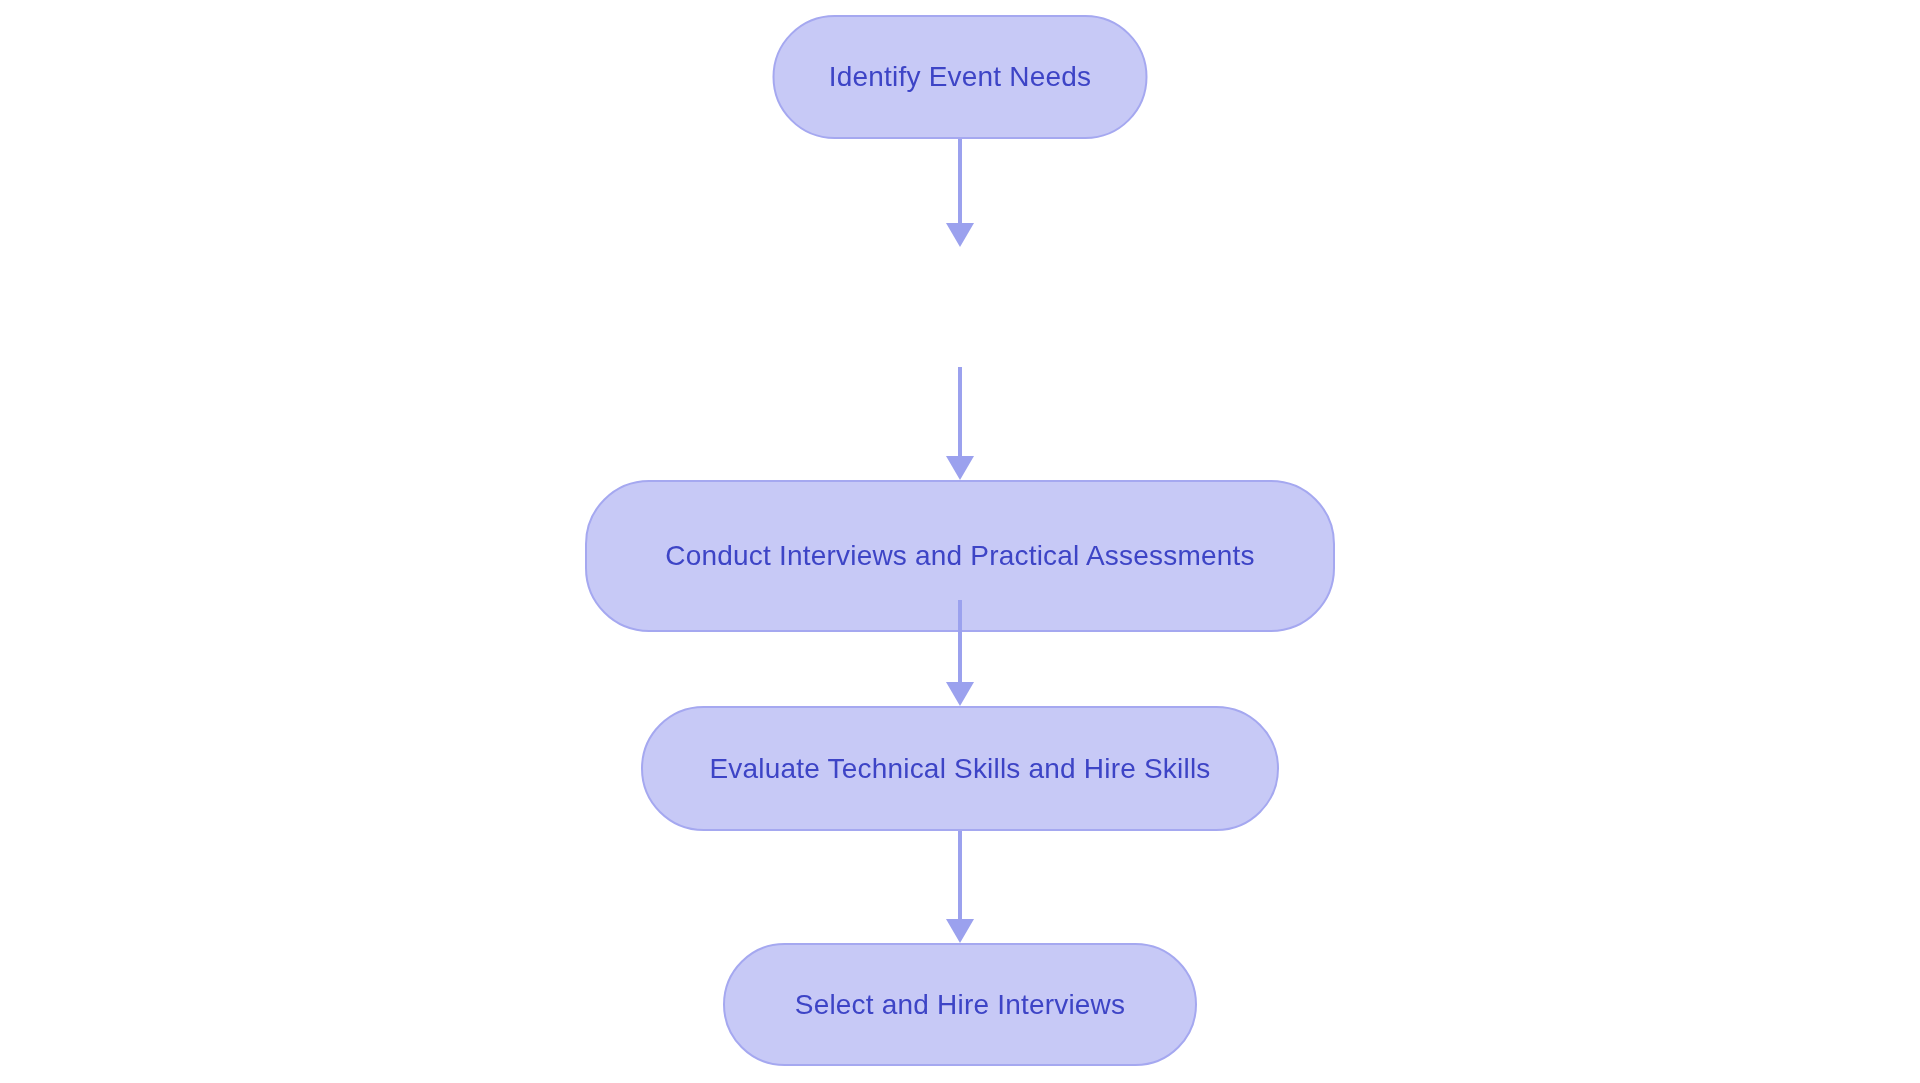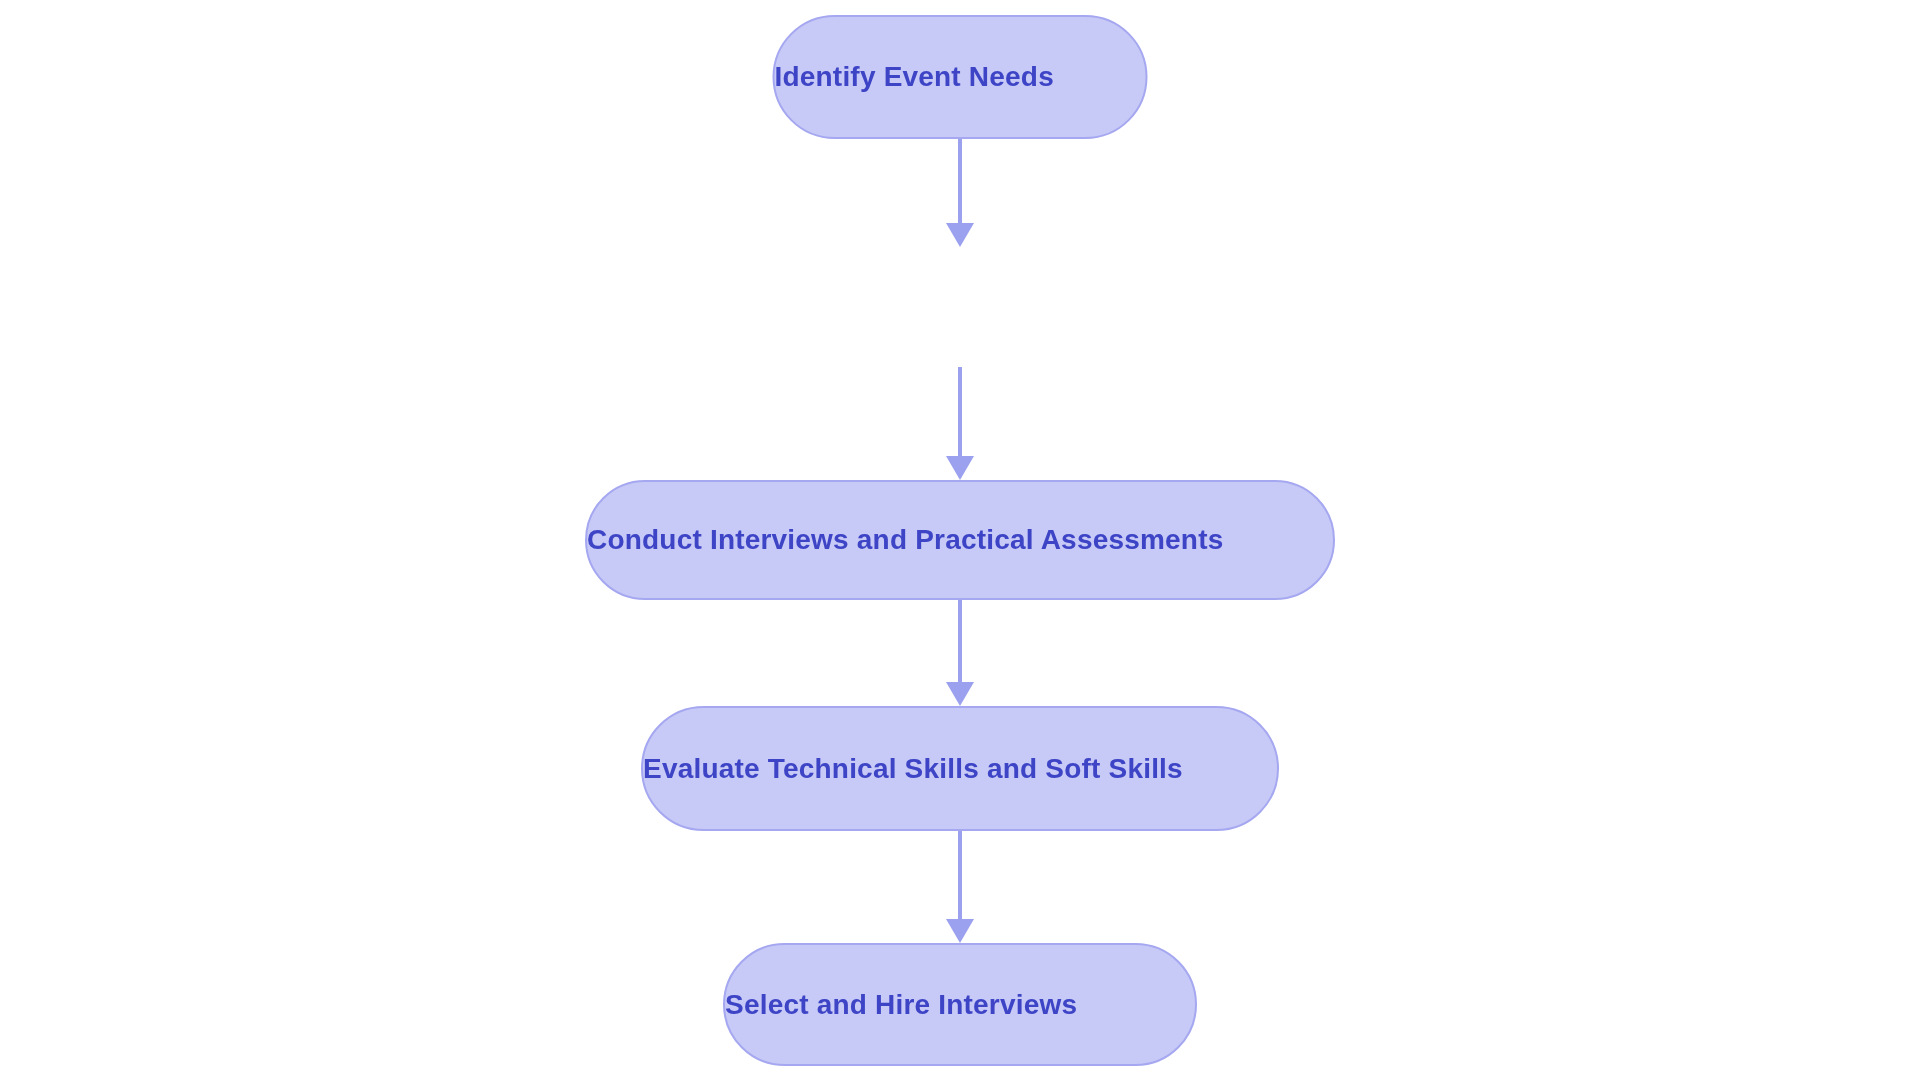--- a/index.html
+++ b/index.html
@@ -15,34 +15,34 @@
     background: var(--background, #ffffff);
     overflow: hidden;
   }
   .node {
     position: absolute;
     left: 50%;
     transform: translateX(-50%);
     box-sizing: border-box;
     display: flex;
     align-items: center;
-    justify-content: flex-start;
+    justify-content: center;
     background: var(--node-fill, #c7c9f6);
     border: 2px solid var(--node-border, #a5a8f0);
     border-radius: 64px;
     color: var(--text, #3d44c6);
     font-size: 28px;
-    font-weight: 700;
+    font-weight: 400;
     letter-spacing: 0.2px;
     white-space: nowrap;
     text-align: center;
   }
   .n1 { top: 15px;  width: 375px; height: 124px; }
   .n2 { top: 247px; width: 756px; height: 120px; }
-  .n3 { top: 480px; width: 750px; height: 120px; }
+  .n3 { top: 480px; width: 750px; height: 152px; }
   .n4 { top: 706px; width: 638px; height: 125px; }
   .n5 { top: 943px; width: 474px; height: 123px; }
 
   .arrow {
     position: absolute;
     left: 50%;
     transform: translateX(-50%);
     display: flex;
     flex-direction: column;
     align-items: center;
@@ -87,21 +87,21 @@
   <div class="node n3">
     <span>Conduct Interviews and Practical Assessments</span>
   </div>
 
   <div class="arrow a3">
     <div class="arrow-line"></div>
     <div class="arrow-head"></div>
   </div>
 
   <div class="node n4">
-    <span>Evaluate Technical Skills and Soft Skills</span>
+    <span>Evaluate Technical Skills and Hire Skills</span>
   </div>
 
   <div class="arrow a4">
     <div class="arrow-line"></div>
     <div class="arrow-head"></div>
   </div>
 
   <div class="node n5">
     <span>Select and Hire Interviews</span>
   </div>

